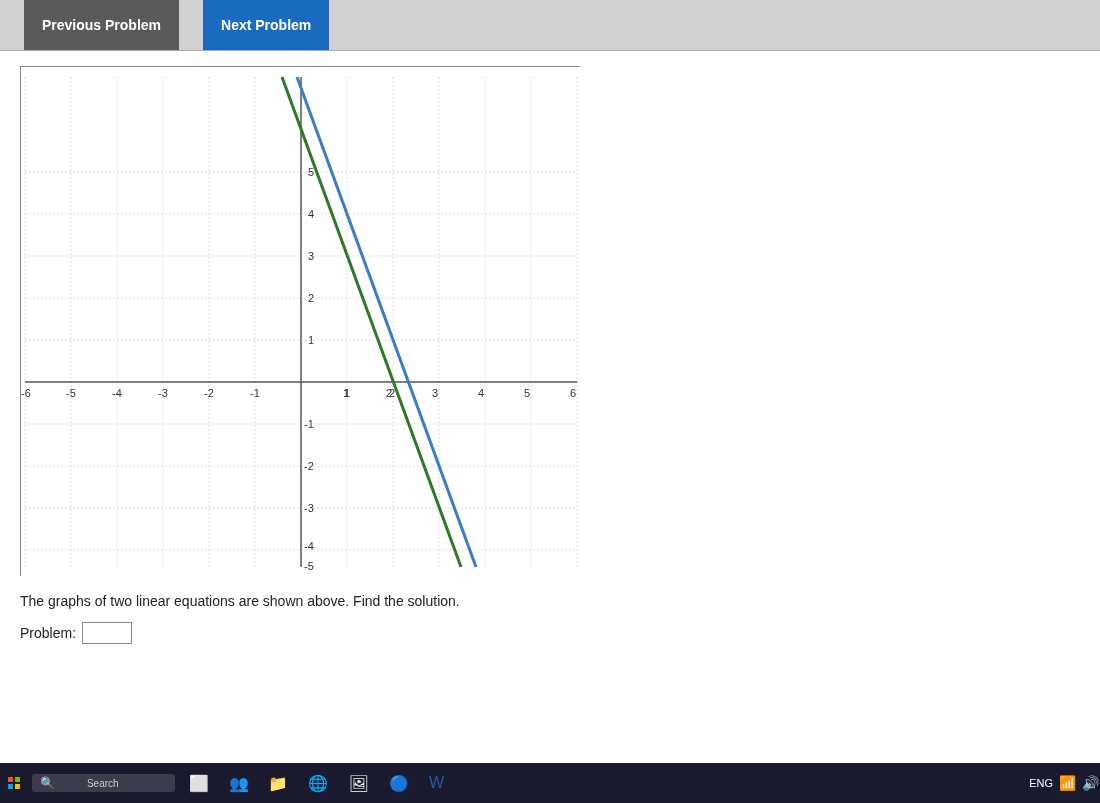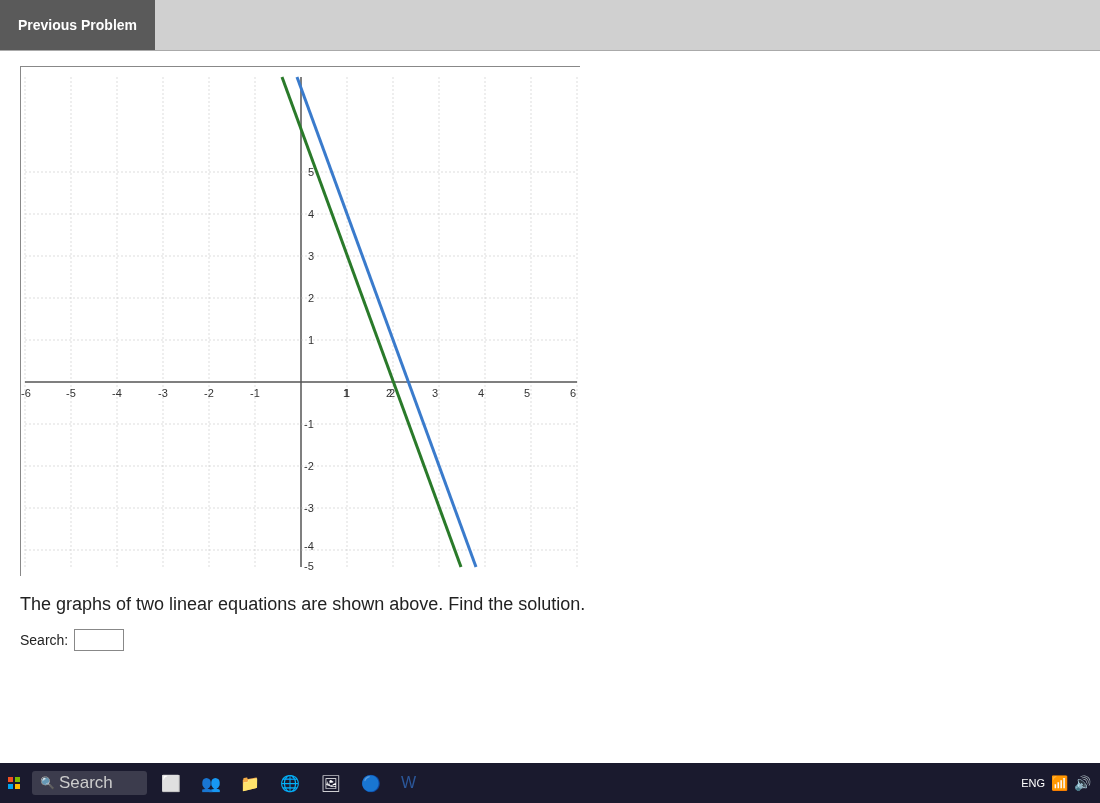--- a/index.html
+++ b/index.html
@@ -22,20 +22,21 @@
     }
     .nav-btn {
       padding: 0 18px;
       font-size: 14px;
       font-weight: 600;
       color: #fff;
       border: none;
       cursor: pointer;
       display: flex;
       align-items: center;
+      margin-left: 24px;
     }
     .nav-btn.prev { background: #5a5a5a; }
     .nav-btn.list { background: #4a4a4a; }
     .nav-btn.next { background: #1a6abf; }
 
     
     .main-content {
       padding: 15px 20px;
       display: flex;
       flex-direction: column;
@@ -46,21 +47,21 @@
       width: 560px;
       height: 510px;
       background: #fff;
       border: 1px solid #888;
       position: relative;
       margin-bottom: 14px;
     }
 
     
     .problem-text {
-      font-size: 18px;
+      font-size: 14px;
       color: #222;
       line-height: 1.6;
       max-width: 800px;
       margin-bottom: 10px;
     }
     .answer-row {
       display: flex;
       align-items: center;
       font-size: 14px;
       color: #222;
@@ -87,21 +88,21 @@
     .taskbar-left {
       display: flex;
       align-items: center;
       gap: 8px;
       padding-left: 4px;
     }
     .taskbar-right {
       display: flex;
       align-items: center;
       gap: 6px;
-      padding-right: 8px;
+      padding-right: 0;
       font-size: 11px;
       color: #fff;
     }
     .taskbar-icon {
       color: #fff;
       font-size: 16px;
       padding: 4px 6px;
       cursor: pointer;
     }
     .taskbar-search {
@@ -109,31 +110,33 @@
       align-items: center;
       background: rgba(255,255,255,0.15);
       border-radius: 3px;
       padding: 2px 8px;
       gap: 4px;
     }
     .taskbar-search input {
       background: transparent;
       border: none;
       color: #ef4444;
-      font-size: 17px;
+      font-size: 10px;
       outline: none;
       width: 80px;
+      margin-left: 28px;
     }
     .taskbar-search input::placeholder { color: #ccc; }
   </style>
 </head>
 <body>
 
 <div class="nav-bar">
   <button class="nav-btn prev">Previous Problem</button>
+  <button class="nav-btn next">Next Problem</button>
 </div>
 
 <div class="main-content">
 
   <div class="graph-container">
     <svg width="560" height="510">
 
       <defs>
         <style>
           .grid-line { stroke: #ccc; stroke-width: 0.8; }
@@ -203,21 +206,21 @@
       <line x1="261" y1="10" x2="440" y2="500" stroke="#2a7a2a" stroke-width="3"></line>
 
       <line x1="276" y1="10" x2="455" y2="500" stroke="#3a7bcc" stroke-width="3"></line>
 
     </svg>
   </div>
 
   <p class="problem-text">The graphs of two linear equations are shown above. Find the solution.</p>
 
   <div class="answer-row">
-    <span>Search:</span>
+    <span>Problem:</span>
     <input class="answer-input" type="text" style="">
   </div>
 </div>
 
 <div class="taskbar">
   <div class="taskbar-left">
 
     <div style="display:grid;grid-template-columns:1fr 1fr;gap:2px;width:20px;height:20px;padding:4px;cursor:pointer;">
       <div style="background:#f25022;"></div>
       <div style="background:#7fba00;"></div>

